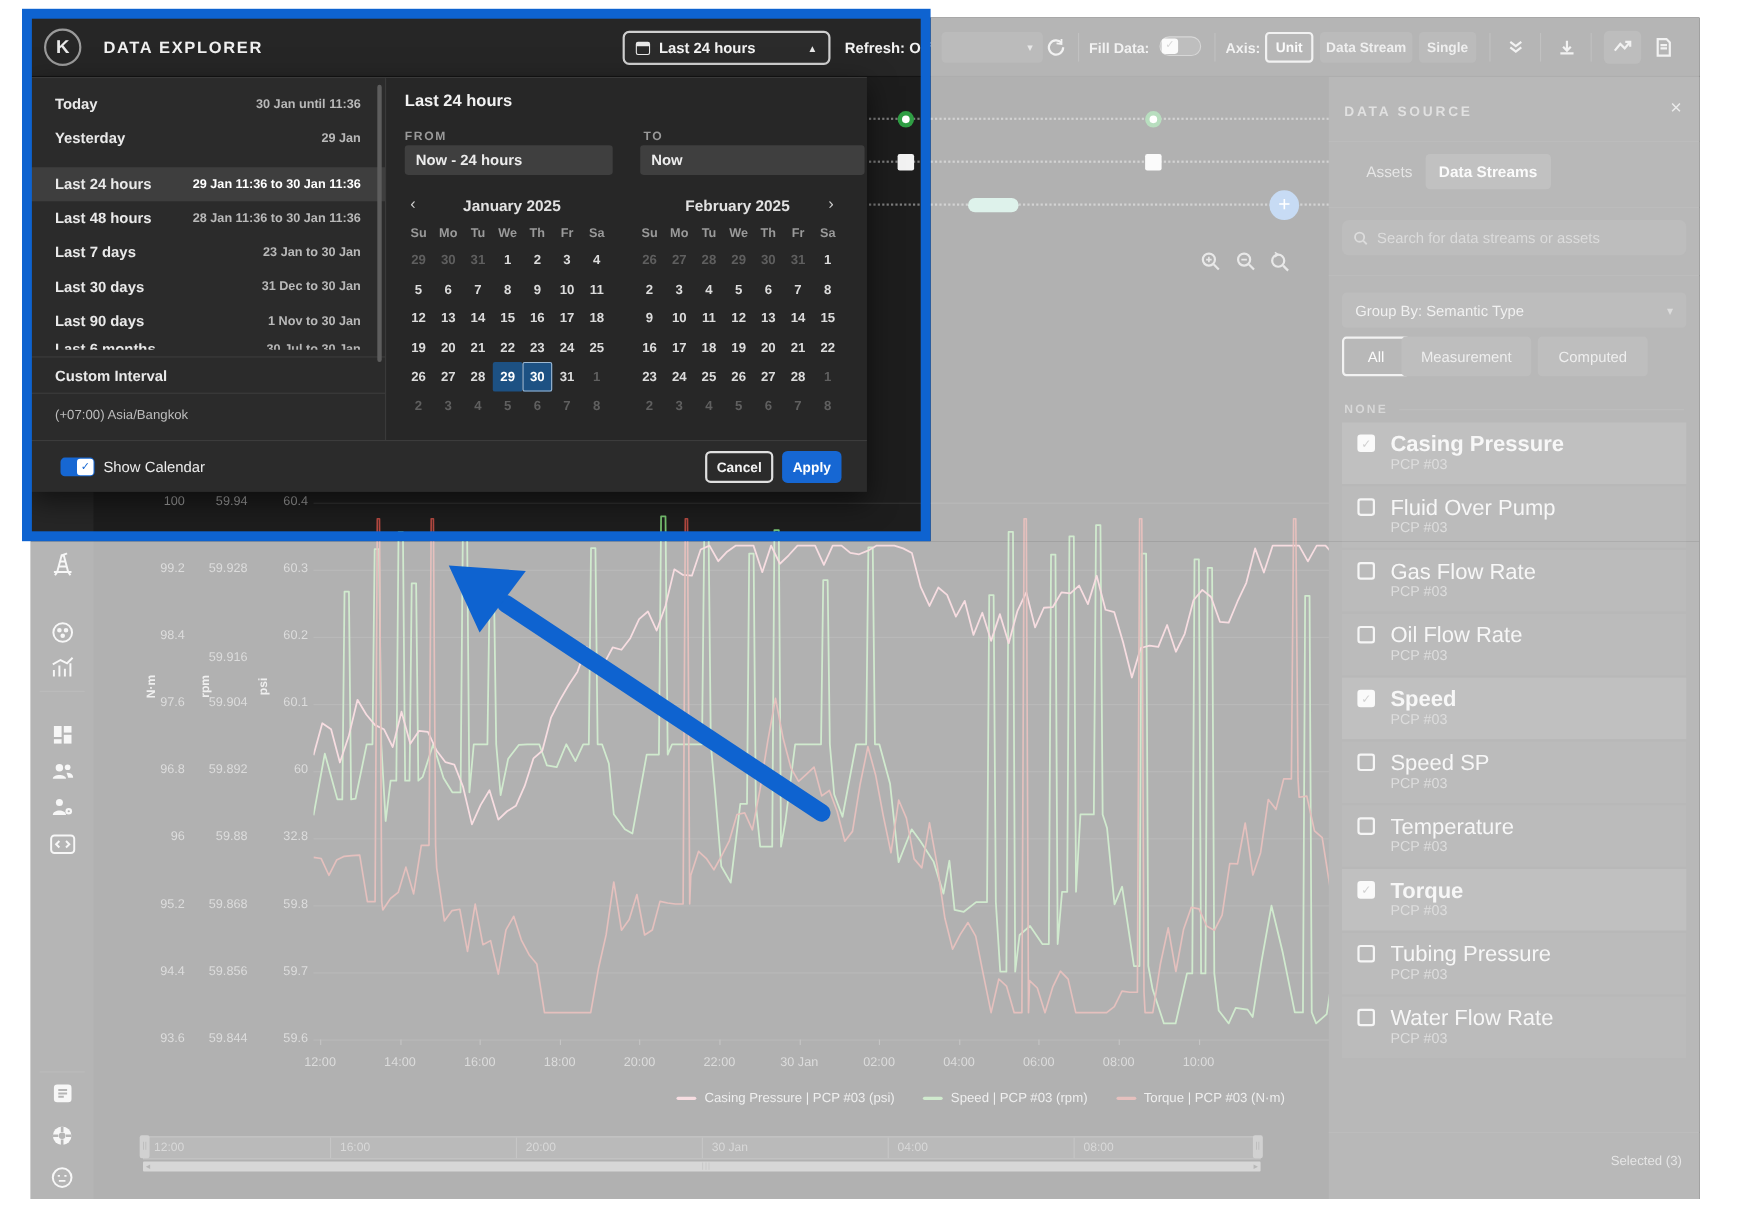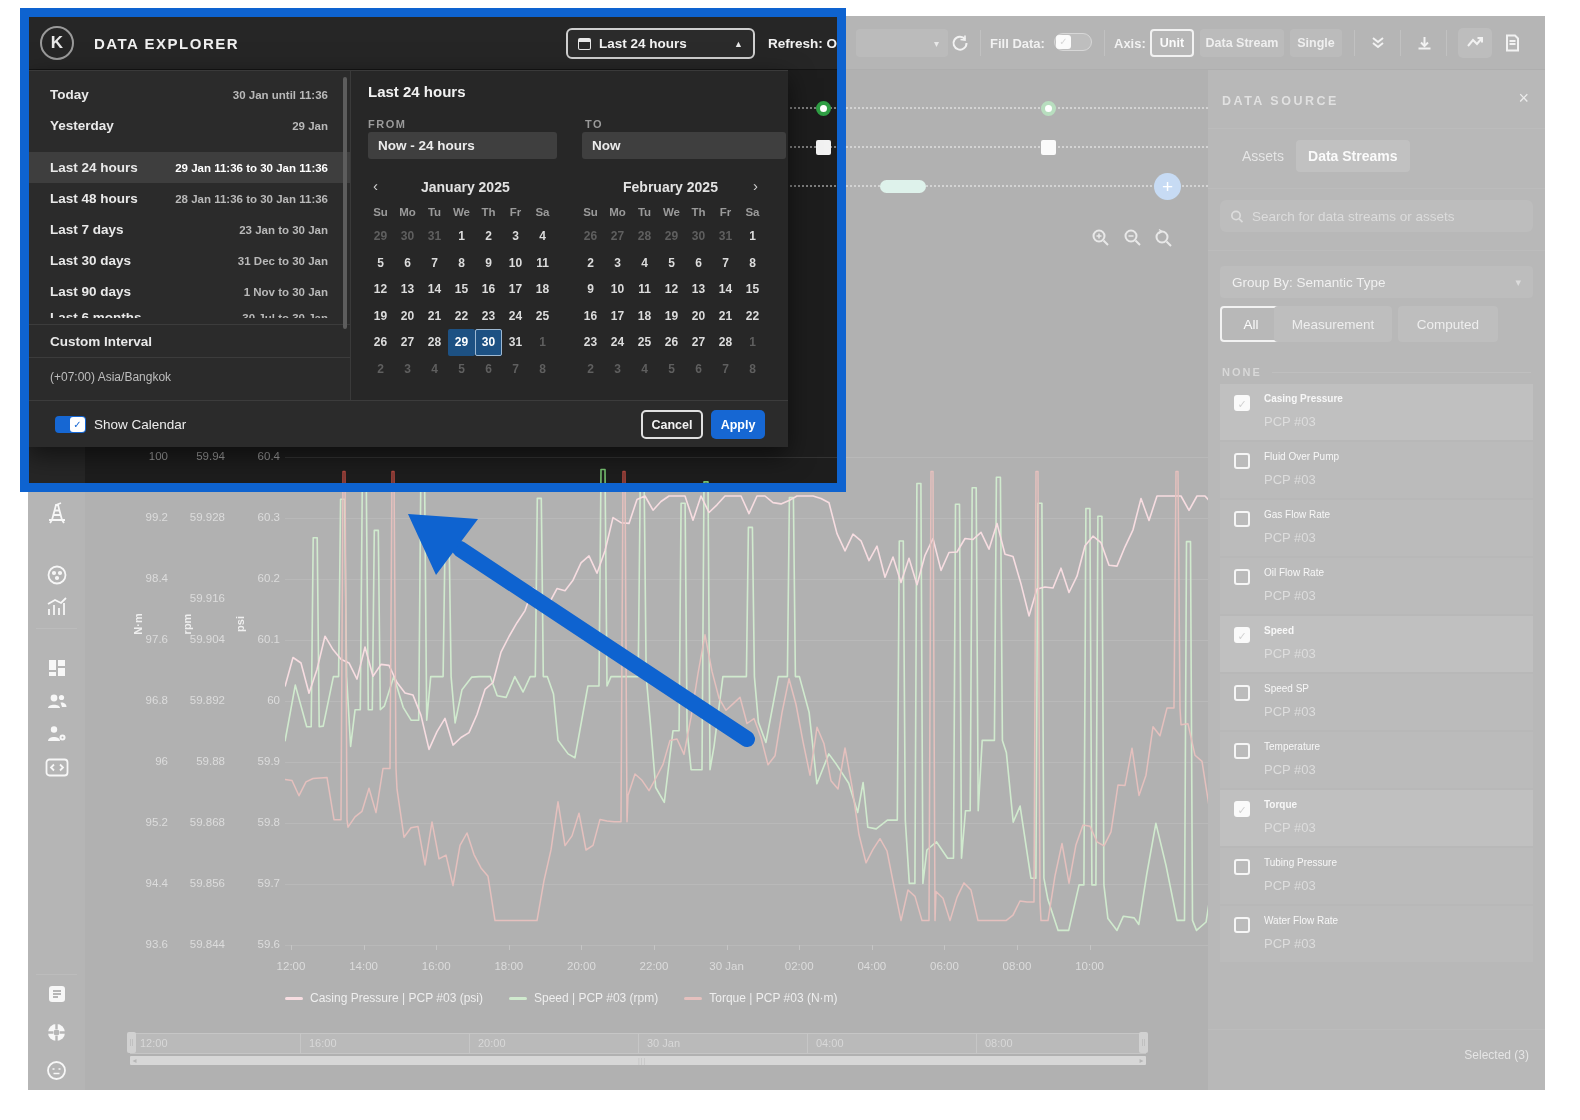--- a/index.html
+++ b/index.html
@@ -40,21 +40,21 @@
   .mk-pill { position:absolute; width:46px; height:13px; border-radius:7px; background:#9fd9c3; }
   .mk-plus { position:absolute; width:27px; height:27px; border-radius:50%; background:#5b97de; color:#fff; font-size:19px; display:flex; align-items:center; justify-content:center; }
   .zoomctl { position:absolute; width:22px; height:22px; }
   .zoomctl svg { stroke:#bdbdbd; fill:none; stroke-width:2; }
   .gridline { position:absolute; left:200px; width:947px; height:1px; background:#333; }
   .ytick { position:absolute; width:56px; text-align:right; font-size:11.5px; color:#9a9a9a; }
   .yunit { position:absolute; font-size:11px; color:#cfcfcf; font-weight:700; transform:rotate(-90deg); }
   .xtick { position:absolute; transform:translateX(-50%); font-size:11.5px; color:#9a9a9a; }
   .xtickmark { position:absolute; width:1px; height:5px; background:#555; }
   #plot { position:absolute; left:200px; top:387px; overflow:hidden; }
-  .legend { position:absolute; left:200px; top:921px; width:883px; display:flex; justify-content:flex-start; gap:26px; }
+  .legend { position:absolute; left:200px; top:921px; width:883px; display:flex; justify-content:flex-end; gap:26px; }
   .leg-item { display:flex; align-items:center; gap:7px; font-size:12px; color:#cfcfcf; }
   .leg-dash { width:18px; height:3px; border-radius:2px; }
   .brush { position:absolute; left:45px; top:963px; width:1016px; height:21px; background:#353535; border:1px solid #5a5a5a; display:flex; }
   .brush-sec { flex:1; border-left:1px solid #5a5a5a; color:#8f8f8f; font-size:11px; padding:3px 0 0 8px; }
   .brush-handle { position:absolute; top:-1px; width:9px; height:21px; background:#7a7a7a; border-radius:2px; color:#2b2b2b; font-size:8px; line-height:20px; text-align:center; }
   .scrollbar { position:absolute; left:45px; top:986px; width:1016px; height:9px; background:#8a8a8a; border-radius:1px; }
   .sb-arrow { position:absolute; top:0; width:9px; height:9px; color:#2e2e2e; font-size:8px; line-height:9px; text-align:center; }
   .sb-grip { position:absolute; left:50%; top:1px; color:#4a4a4a; font-size:7px; letter-spacing:1px; }
 
   
@@ -72,21 +72,21 @@
   .groupby .caret { margin-left:auto; color:#9a9a9a; font-size:11px; }
   .filterbtn { position:absolute; top:236px; height:36px; border-radius:4px; background:#414141; color:#cfcfcf; font-size:13.5px; display:flex; align-items:center; justify-content:center; }
   .filterbtn.active { background:transparent; border:2px solid #d8d8d8; color:#f2f2f2; }
   .group-label { position:absolute; left:14px; top:296px; right:14px; display:flex; align-items:center; gap:10px; font-size:11px; letter-spacing:2px; color:#8d8d8d; font-weight:700; }
   .group-label:after { content:""; flex:1; height:1px; background:#444; }
   .stream-list { position:absolute; left:12px; top:314px; width:313px; }
   .stream { position:relative; height:56px; margin-bottom:2px; background:#383838; }
   .stream.checked { background:#474747; }
   .stream .cb { position:absolute; left:14px; top:11px; width:16px; height:16px; border-radius:3px; border:2px solid #e4e4e4; }
   .stream.checked .cb { background:#f0f0f0; border-color:#f0f0f0; color:#777; font-size:11px; line-height:14px; text-align:center; }
-  .stream .sname { position:absolute; left:44px; top:9px; font-size:10px; color:#e8e8e8; }
+  .stream .sname { position:absolute; left:44px; top:9px; font-size:20px; color:#e8e8e8; }
   .stream.checked .sname { font-weight:700; }
   .stream .ssub { position:absolute; left:44px; top:30px; font-size:13px; color:#9d9d9d; }
   .panel-footer { position:absolute; right:16px; bottom:28px; font-size:12px; color:#b5b5b5; }
 
   
   .dialog { position:absolute; left:0; top:54px; width:760px; height:377px; background:#2b2b2b; z-index:10; box-shadow:0 8px 24px rgba(0,0,0,.55); border-top:1px solid #3a3a3a; }
   .dlg-left { position:absolute; left:0; top:0; width:322px; height:330px; }
   .dlg-right { position:absolute; left:322px; top:0; width:438px; height:330px; background:#272727; border-left:1px solid #3a3a3a; }
   .preset { display:flex; justify-content:space-between; align-items:center; height:31px; padding:0 22px 0 22px; }
   .preset .plabel { font-size:13.5px; font-weight:700; color:#e9e9e9; }
@@ -332,21 +332,21 @@
           <div class="ytick" style="left: 84px; top: 685px;">59.88</div>
           <div class="ytick" style="left: 84px; top: 746px;">59.868</div>
           <div class="ytick" style="left: 84px; top: 807px;">59.856</div>
           <div class="ytick" style="left: 84px; top: 868px;">59.844</div>
           <div class="yunit" style="left: 92px; top: 548px;">rpm</div>
           <div class="ytick" style="left: 139px; top: 380px;">60.4</div>
           <div class="ytick" style="left: 139px; top: 441px;">60.3</div>
           <div class="ytick" style="left: 139px; top: 502px;">60.2</div>
           <div class="ytick" style="left: 139px; top: 563px;">60.1</div>
           <div class="ytick" style="left: 139px; top: 624px;">60</div>
-          <div class="ytick" style="left: 139px; top: 685px;">59.9</div>
+          <div class="ytick" style="left: 139px; top: 685px;">32.8</div>
           <div class="ytick" style="left: 139px; top: 746px;">59.8</div>
           <div class="ytick" style="left: 139px; top: 807px;">59.7</div>
           <div class="ytick" style="left: 139px; top: 868px;">59.6</div>
           <div class="yunit" style="left: 147px; top: 548px;">psi</div>
         </div>
       <svg id="plot" width="947" height="488" style="width: 947px; height: 488px;">
           <polyline points="0.0,284.3 10.3,228.1 21.7,269.7 26.2,269.7 28.2,80.8 32.2,80.8 34.2,269.7 38.2,269.1 48.4,219.6 53.6,219.6 55.6,42.3 59.6,42.3 61.6,219.6 65.6,289.4 70.1,252.7 75.3,252.7 77.3,26.8 81.3,26.8 83.3,252.7 87.3,252.7 89.3,73.4 93.3,73.4 95.3,252.7 99.3,249.2 108.8,219.6 118.2,250.3 126.2,263.3 133.7,263.3 135.7,33.6 139.7,33.6 141.7,263.3 145.7,219.6 158.1,219.6 160.1,80.6 164.1,80.6 166.1,219.6 170.1,265.9 177.0,232.7 186.8,220.1 194.3,219.6 205.2,219.6 212.2,238.8 221.1,240.4 229.8,219.6 238.1,235.0 245.2,219.6 250.3,219.6 252.3,41.4 256.3,41.4 258.3,219.6 262.3,219.6 268.5,237.1 273.0,283.2 283.1,296.9 289.9,300.8 302.9,229.0 314.0,229.0 316.0,12.5 320.0,12.5 322.0,229.0 326.0,219.6 337.4,219.6 347.3,219.6 353.2,219.6 355.2,29.9 359.2,29.9 361.2,219.6 365.2,264.2 370.7,330.5 379.3,345.4 388.0,273.7 394.1,273.7 396.1,46.2 400.1,46.2 402.1,273.7 406.1,312.7 417.0,312.7 419.0,24.9 423.0,24.9 425.0,312.7 429.0,289.6 437.9,219.6 450.2,219.6 461.4,219.6 463.4,70.4 467.4,70.4 469.4,219.6 473.4,265.3 480.9,285.5 493.3,219.6 502.4,219.6 504.4,40.6 508.4,40.6 510.4,219.6 514.4,219.6 524.1,255.2 531.9,326.8 543.8,296.9 551.6,307.6 563.7,326.3 572.7,355.4 578.1,325.5 582.8,370.2 591.2,371.9 602.4,363.1 612.3,363.1 614.3,84.0 618.3,84.0 620.3,363.1 624.3,426.4 629.9,426.4 631.9,26.5 635.9,26.5 637.9,426.4 641.9,393.0 651.4,384.8 662.6,401.2 668.5,401.2 670.5,47.2 674.5,47.2 676.5,401.2 680.5,353.7 685.2,353.7 687.2,30.7 691.2,30.7 693.2,353.7 697.2,283.4 709.4,283.4 711.4,20.3 715.4,20.3 717.4,283.4 721.4,295.8 728.2,365.1 735.1,349.1 745.9,421.2 750.9,421.2 752.9,46.2 756.9,46.2 758.9,421.2 762.9,442.6 773.1,473.4 783.7,473.4 794.1,427.9 798.9,427.9 800.9,51.5 804.9,51.5 806.9,427.9 810.9,427.9 812.9,59.3 816.9,59.3 818.9,427.9 822.9,461.6 832.0,473.4 838.4,459.2 849.2,460.9 853.8,467.5 861.8,416.9 870.9,366.4 881.0,408.4 892.1,463.4 899.5,463.4 901.5,84.6 905.5,84.6 907.5,463.4 911.5,473.4 921.1,465.0 927.4,424.2 938.8,424.2 940.8,73.4 944.8,73.4 946.8,424.2" fill="none" stroke="#77c271" stroke-width="1.6" stroke-linejoin="round"></polyline>
           <polyline points="0.0,229.5 8.0,200.5 16.0,206.0 24.0,236.2 32.0,212.4 40.0,179.2 48.0,192.6 56.0,202.2 64.0,205.9 72.0,222.1 80.0,190.0 88.0,219.2 96.0,207.4 104.0,208.4 112.0,225.5 120.0,235.9 128.0,238.1 136.0,258.4 144.0,292.4 152.0,274.7 160.0,261.4 168.0,288.1 176.0,280.5 184.0,275.6 192.0,257.5 200.0,232.4 208.0,225.5 216.0,195.1 224.0,179.5 232.0,165.7 240.0,153.6 248.0,131.1 256.0,138.4 264.0,146.5 272.0,131.6 280.0,133.7 288.0,123.2 296.0,105.8 304.0,98.9 312.0,116.2 320.0,93.7 328.0,60.6 336.0,65.7 344.0,66.4 352.0,42.5 360.0,39.0 368.0,53.2 376.0,44.5 384.0,39.0 392.0,39.0 400.0,39.0 408.0,63.2 416.0,39.0 424.0,55.5 432.0,47.8 440.0,39.0 448.0,39.0 456.0,39.0 464.0,56.6 472.0,39.0 480.0,39.0 488.0,45.6 496.0,46.9 504.0,43.6 512.0,39.0 520.0,39.0 528.0,39.0 536.0,41.5 544.0,45.8 552.0,76.6 560.0,93.9 568.0,77.1 576.0,83.8 584.0,103.6 592.0,89.2 600.0,120.2 608.0,100.0 616.0,125.6 624.0,101.3 632.0,127.8 640.0,98.3 648.0,81.5 656.0,113.4 664.0,95.5 672.0,95.0 680.0,81.5 688.0,82.5 696.0,75.3 704.0,92.2 712.0,66.4 720.0,97.3 728.0,99.5 736.0,126.9 744.0,158.9 752.0,132.1 760.0,130.0 768.0,131.0 776.0,111.2 784.0,135.5 792.0,119.2 800.0,88.7 808.0,79.2 816.0,85.7 824.0,108.3 832.0,109.1 840.0,89.8 848.0,72.8 856.0,41.5 864.0,63.5 872.0,39.0 880.0,39.0 888.0,39.0 896.0,39.0 904.0,53.4 912.0,39.0 920.0,39.0 928.0,47.9 936.0,42.4 944.0,60.3" fill="none" stroke="#e79ba8" stroke-width="1.6" stroke-linejoin="round"></polyline>
           <polyline points="0.0,322.4 7.0,323.5 14.0,338.7 21.0,324.9 28.0,321.5 35.0,320.9 42.0,320.4 49.0,362.7 56.0,362.7 58.0,14.6 60.0,14.6 62.0,362.7 63.0,370.2 70.0,359.8 77.0,354.3 84.0,331.3 91.0,355.6 98.0,311.5 105.0,311.5 107.0,14.6 109.0,14.6 111.0,311.5 112.0,332.2 119.0,380.2 126.0,370.8 133.0,369.6 140.0,407.9 147.0,364.9 154.0,401.8 161.0,398.1 168.0,428.5 175.0,388.4 182.0,376.0 189.0,397.6 196.0,410.9 203.0,419.3 210.0,463.6 217.0,463.6 224.0,463.6 231.0,463.6 238.0,463.6 245.0,463.6 252.0,463.6 259.0,423.7 266.0,392.9 273.0,344.8 280.0,388.6 287.0,378.9 294.0,356.2 301.0,393.0 308.0,388.4 315.0,362.4 322.0,363.9 329.0,364.8 336.0,364.8 338.0,14.6 340.0,14.6 342.0,364.8 343.0,338.6 350.0,317.0 357.0,323.3 364.0,333.7 371.0,321.0 378.0,307.4 385.0,283.4 392.0,282.0 399.0,297.4 406.0,260.4 413.0,216.5 420.0,177.8 427.0,214.4 434.0,241.1 441.0,253.3 448.0,246.9 455.0,240.3 462.0,266.5 469.0,261.6 476.0,280.5 483.0,307.8 490.0,298.8 497.0,255.7 504.0,221.8 511.0,247.5 518.0,284.7 525.0,318.2 532.0,270.3 539.0,286.8 546.0,323.8 553.0,332.0 560.0,291.0 567.0,329.4 574.0,377.8 581.0,405.8 588.0,392.4 595.0,381.7 602.0,394.0 609.0,429.3 616.0,463.6 623.0,433.0 630.0,439.4 637.0,463.6 644.0,463.6 646.0,14.6 648.0,14.6 650.0,463.6 651.0,434.5 658.0,441.2 665.0,463.6 672.0,440.4 679.0,425.9 686.0,433.1 693.0,463.6 700.0,463.6 707.0,463.6 714.0,463.6 721.0,463.6 728.0,458.2 735.0,444.0 742.0,445.0 749.0,445.0 751.0,14.6 753.0,14.6 755.0,445.0 756.0,463.6 763.0,463.6 770.0,418.9 777.0,386.5 784.0,426.2 791.0,387.7 798.0,367.9 805.0,369.2 812.0,384.8 819.0,388.8 826.0,374.9 833.0,328.0 840.0,328.4 847.0,291.2 854.0,338.5 861.0,318.2 868.0,269.8 875.0,278.8 882.0,251.1 889.0,251.1 891.0,14.6 893.0,14.6 895.0,251.1 896.0,267.8 903.0,266.8 910.0,298.3 917.0,304.4 924.0,348.8 931.0,380.3 938.0,374.3 945.0,388.5" fill="none" stroke="#b24840" stroke-width="1.5" stroke-linejoin="round"></polyline>
         </svg>

